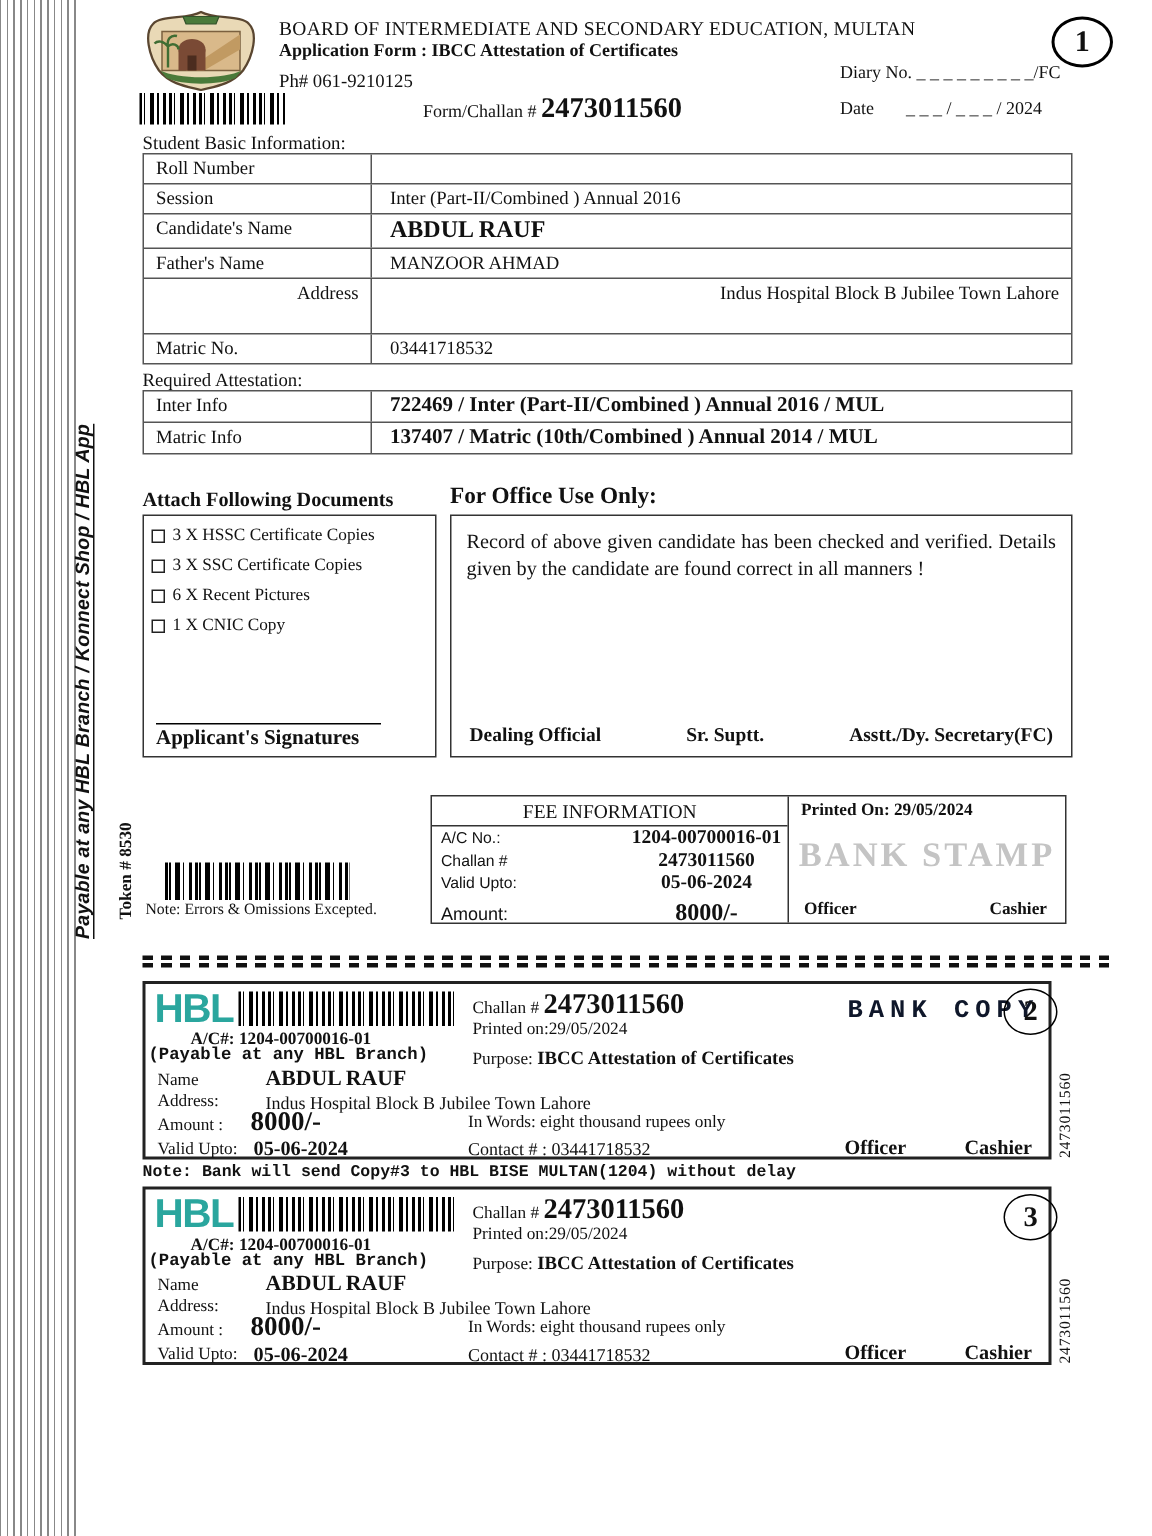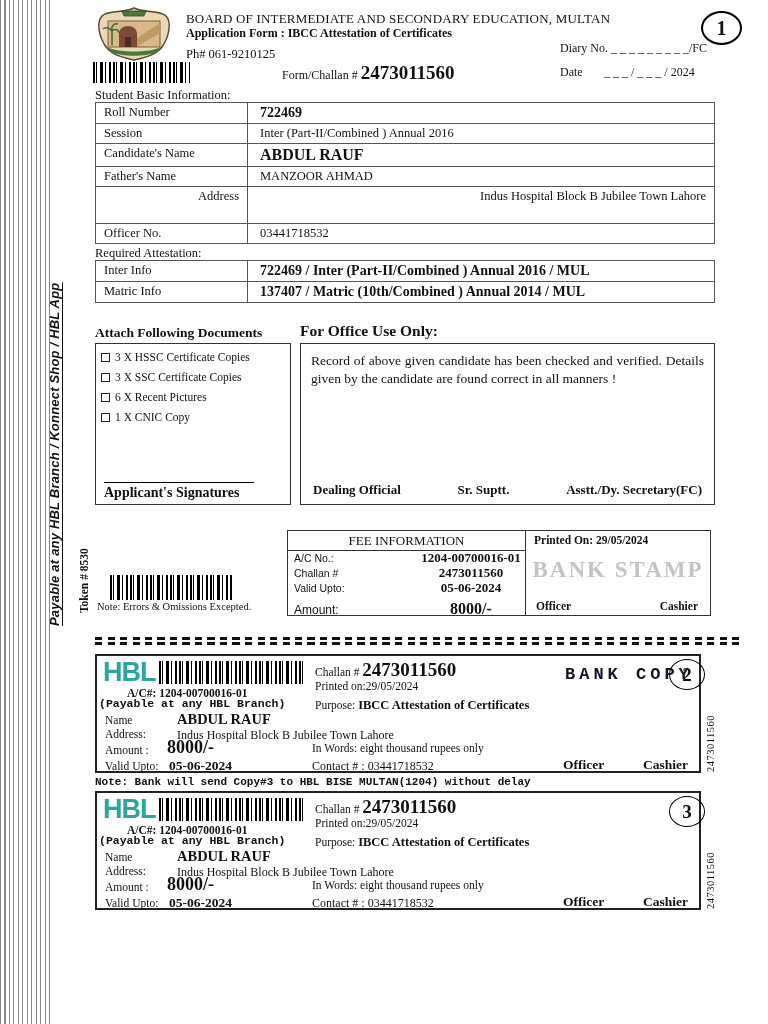--- a/index.html
+++ b/index.html
@@ -157,40 +157,39 @@
   <span>Diary No. </span><span>_ _ _ _ _ _ _ _ _</span><span>/FC</span>
 </div>
 <div class="abs date-row">
   <span class="dlbl">Date</span><span>_ _ _  /  _ _ _  / 2024</span>
 </div>
 
 <div class="abs section-label" style="left:95px; top:88px;">Student Basic Information:</div>
 <div class="abs info-table" style="top:102px;">
   <div class="info-row h19">
     <div class="info-label">Roll Number</div>
-    <div class="info-value v-bold">722469</div>
   </div>
   <div class="info-row h19">
     <div class="info-label">Session</div>
     <div class="info-value">Inter (Part-II/Combined ) Annual 2016</div>
   </div>
   <div class="info-row h22">
     <div class="info-label">Candidate's Name</div>
     <div class="info-value v-big">ABDUL RAUF</div>
   </div>
   <div class="info-row h19">
     <div class="info-label">Father's Name</div>
     <div class="info-value">MANZOOR AHMAD</div>
   </div>
   <div class="info-row h37">
     <div class="info-label">Address</div>
     <div class="info-value">Indus Hospital Block B Jubilee Town Lahore</div>
   </div>
   <div class="info-row h19">
-    <div class="info-label">Officer No.</div>
+    <div class="info-label">Matric No.</div>
     <div class="info-value">03441718532</div>
   </div>
 </div>
 
 <div class="abs section-label" style="left:95px; top:246px;">Required Attestation:</div>
 <div class="abs info-table" style="top:260px;">
   <div class="info-row h20">
     <div class="info-label">Inter Info</div>
     <div class="info-value v-bold">722469 / Inter (Part-II/Combined ) Annual 2016 / MUL</div>
   </div>

